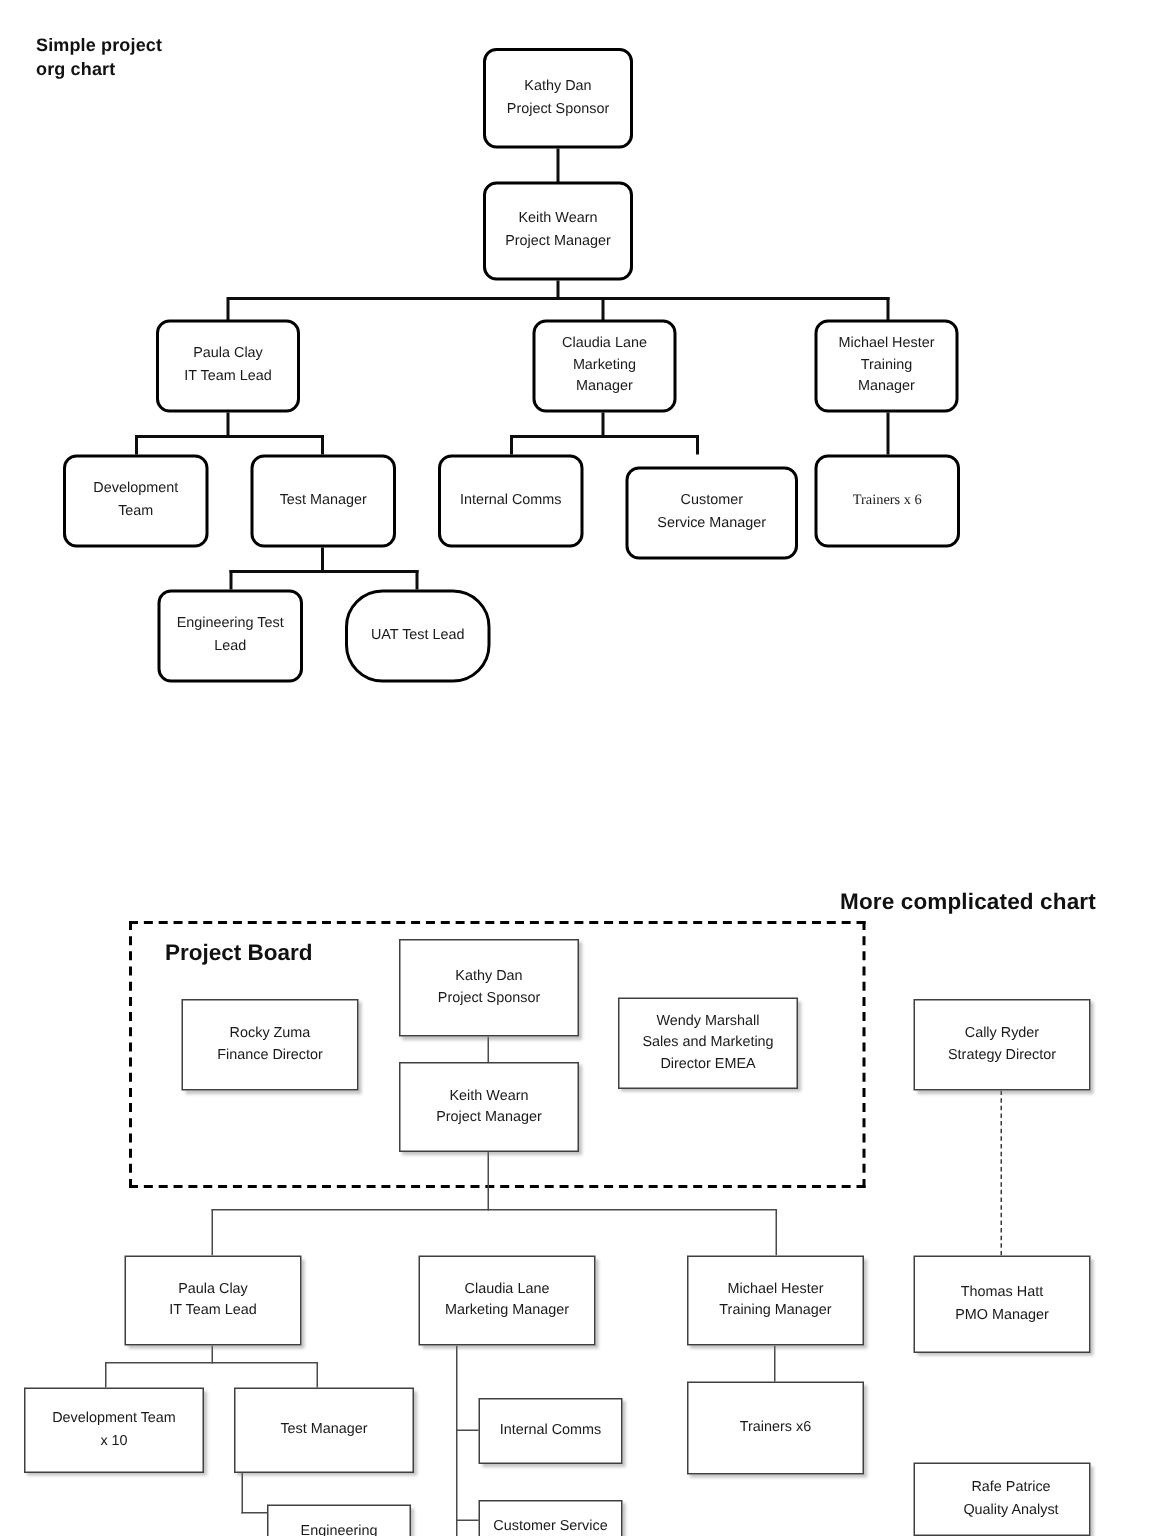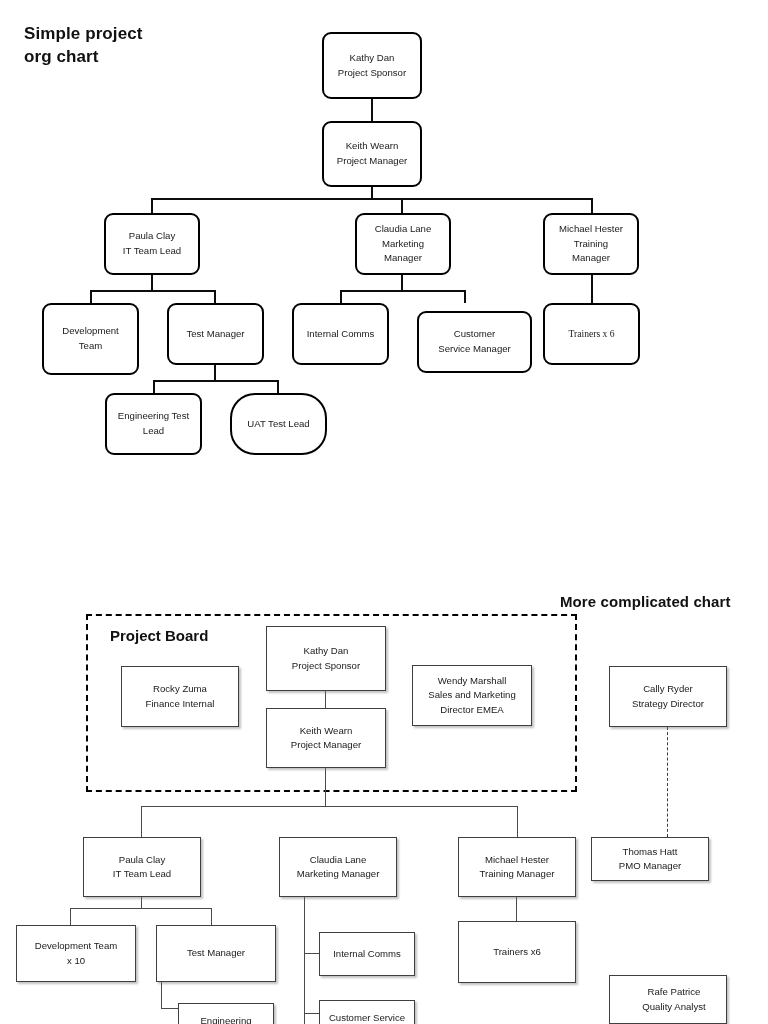--- a/index.html
+++ b/index.html
@@ -24,21 +24,21 @@
     position: absolute;
     font-weight: bold;
     color: #111111;
     letter-spacing: 0.1px;
     line-height: 1.33;
     white-space: pre-line;
   }
   #title-simple {
     left: 24px;
     top: 23px;
-    font-size: 17px;
+    font-size: 12px;
   }
   #title-complex {
     left: 560px;
     top: 592px;
     font-size: 15px;
     white-space: nowrap;
   }
   #label-project-board {
     position: absolute;
     left: 110px;
@@ -149,21 +149,21 @@
   <div class="conn thick" style="left:90px;  top:290px; width:2.4px; height:13px;"></div>
   <div class="conn thick" style="left:214px; top:290px; width:2.4px; height:13px;"></div>
 
   <div class="conn thick" style="left:401px; top:275px; width:2.4px; height:17px;"></div>
   <div class="conn thick" style="left:340px; top:290px; width:126px; height:2.4px;"></div>
   <div class="conn thick" style="left:340px; top:290px; width:2.4px; height:13px;"></div>
   <div class="conn thick" style="left:464px; top:290px; width:2.4px; height:13px;"></div>
 
   <div class="conn thick" style="left:591px; top:275px; width:2.4px; height:28px;"></div>
 
-  <div class="node-round" style="left:42px;  top:303px; width:97px; height:72px;">Development
+  <div class="node-round" style="left:42px;  top:303px; width:97px; height:62px;">Development
 Team</div>
   <div class="node-round" style="left:167px; top:303px; width:97px; height:62px;">Test Manager</div>
   <div class="node-round" style="left:292px; top:303px; width:97px; height:62px;">Internal Comms</div>
   <div class="node-round" style="left:417px; top:311px; width:115px; height:62px;">Customer
 Service Manager</div>
   <div class="node-round" style="left:543px; top:303px; width:97px; height:62px;font-family:Liberation Serif, serif;">Trainers x 6</div>
 
   <div class="conn thick" style="left:214px; top:365px; width:2.4px; height:17px;"></div>
   <div class="conn thick" style="left:153px; top:380px; width:126px; height:2.4px;"></div>
   <div class="conn thick" style="left:153px; top:380px; width:2.4px; height:13px;"></div>
@@ -175,33 +175,33 @@
 
   <div class="doc-heading" id="title-complex">More complicated chart</div>
 
   <div id="project-board-frame"></div>
 
   <div id="label-project-board">Project Board</div>
 
   <div class="node-sq" style="left:266px; top:626px; width:120px; height:65px;">Kathy Dan
 Project Sponsor</div>
   <div class="node-sq" style="left:121px; top:666px; width:118px; height:61px;">Rocky Zuma
-Finance Internal</div>
+Finance Director</div>
   <div class="node-sq" style="left:412px; top:665px; width:120px; height:61px;">Wendy Marshall
 Sales and Marketing
 Director EMEA</div>
   <div class="node-sq" style="left:266px; top:708px; width:120px; height:60px;">Keith Wearn
 Project Manager</div>
 
   <div class="conn thin" style="left:325px; top:691px; width:1.2px; height:17px;"></div>
 
   <div class="node-sq" style="left:609px; top:666px; width:118px; height:61px;text-align:center;">Cally Ryder
 Strategy Director</div>
   <div class="conn-dashed-v" style="left:667px; top:727px; height:110px;"></div>
-  <div class="node-sq" style="left:591px; top:837px; width:118px; height:44px;">Thomas Hatt
+  <div class="node-sq" style="left:609px; top:837px; width:118px; height:65px;">Thomas Hatt
 PMO Manager</div>
   <div class="node-sq" style="left:609px; top:975px; width:118px; height:49px;padding-left:15px;">Rafe Patrice
 Quality Analyst</div>
 
   <div class="conn thin" style="left:325px; top:768px; width:1.2px; height:39px;"></div>
   <div class="conn thin" style="left:141px; top:806px; width:377px; height:1.2px;"></div>
   <div class="conn thin" style="left:141px; top:806px; width:1.2px; height:31px;"></div>
   <div class="conn thin" style="left:517px; top:806px; width:1.2px; height:31px;"></div>
 
   <div class="node-sq" style="left:83px;  top:837px; width:118px; height:60px;">Paula Clay

